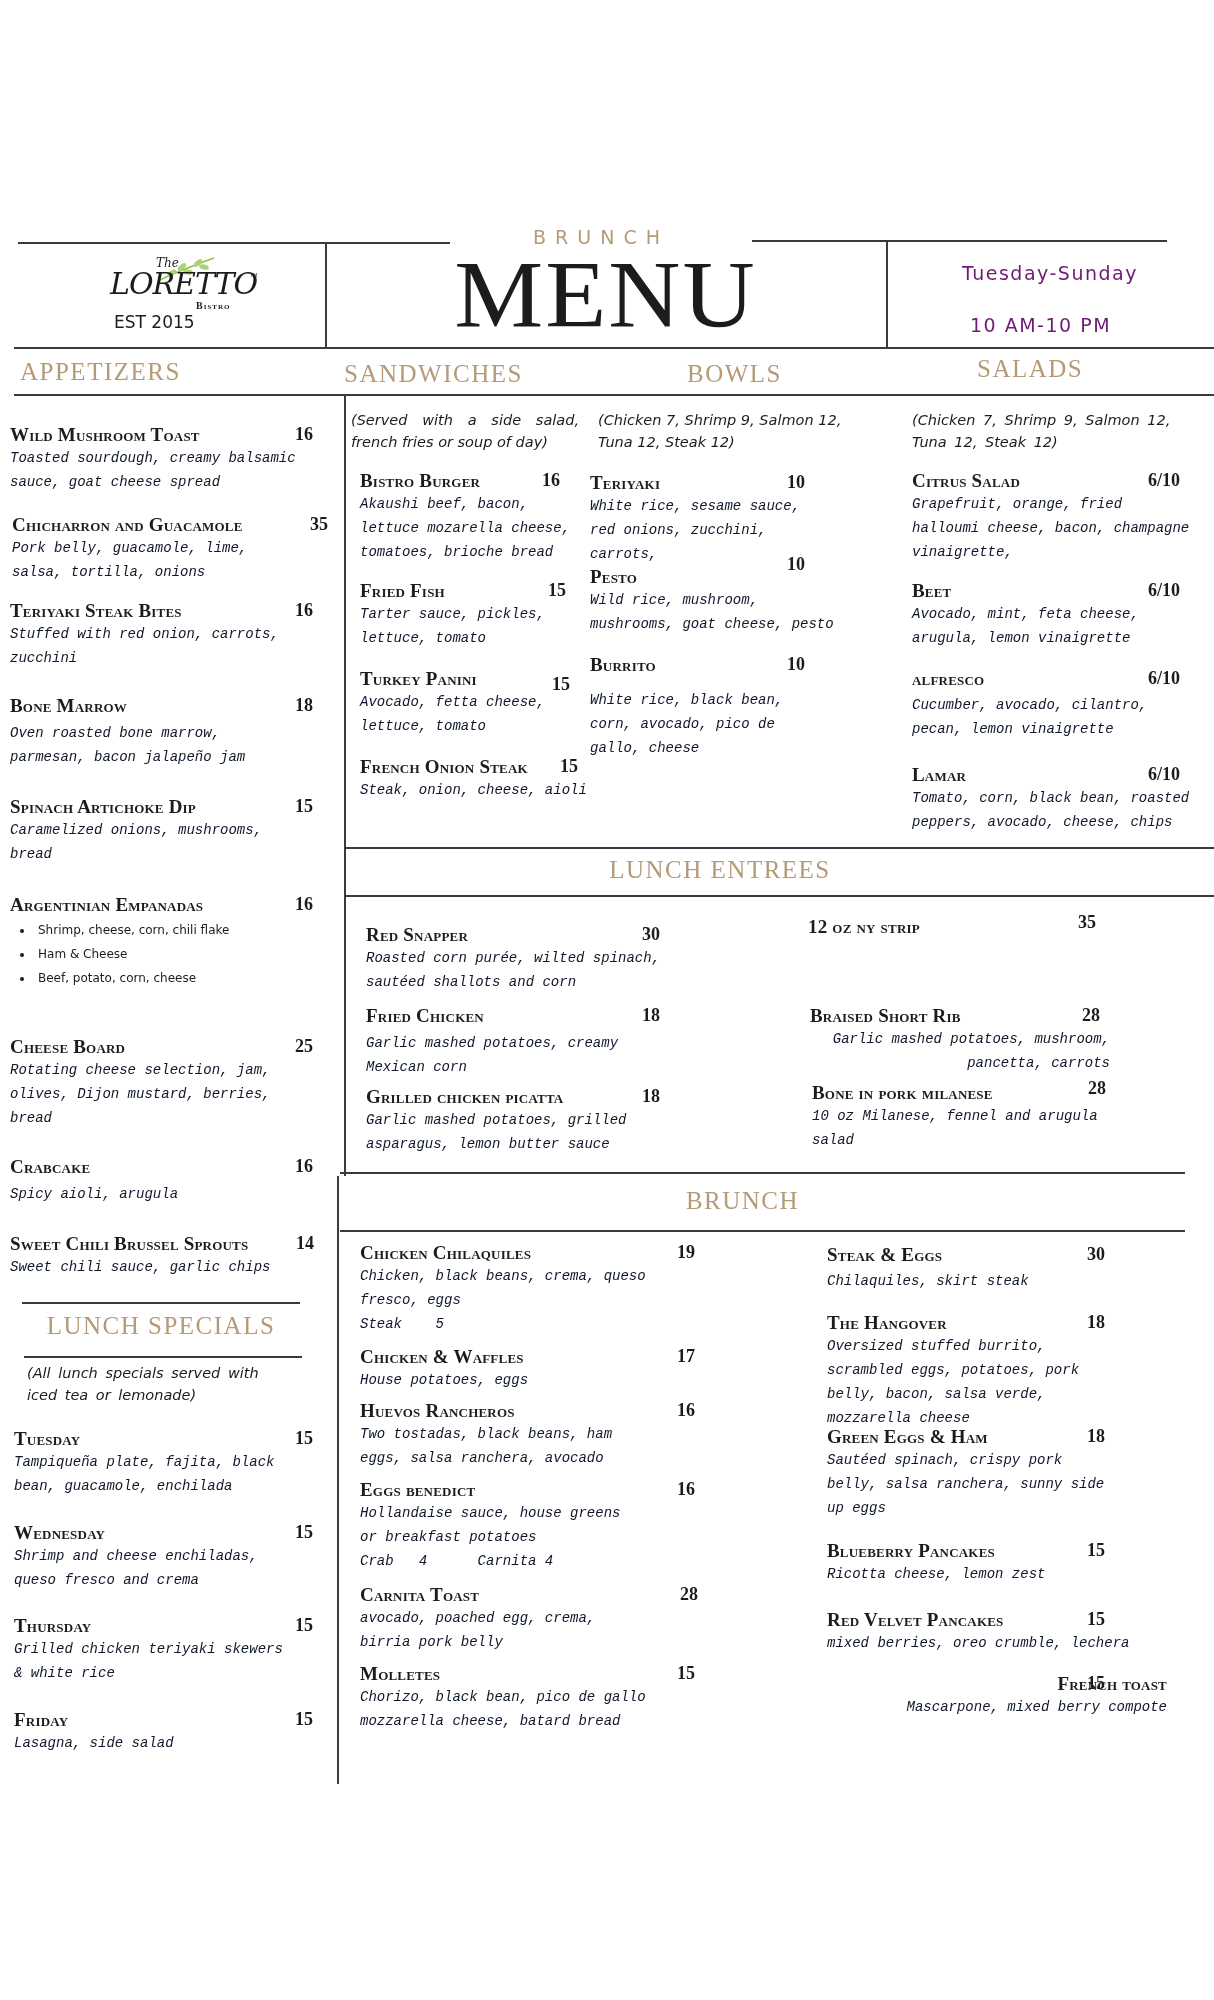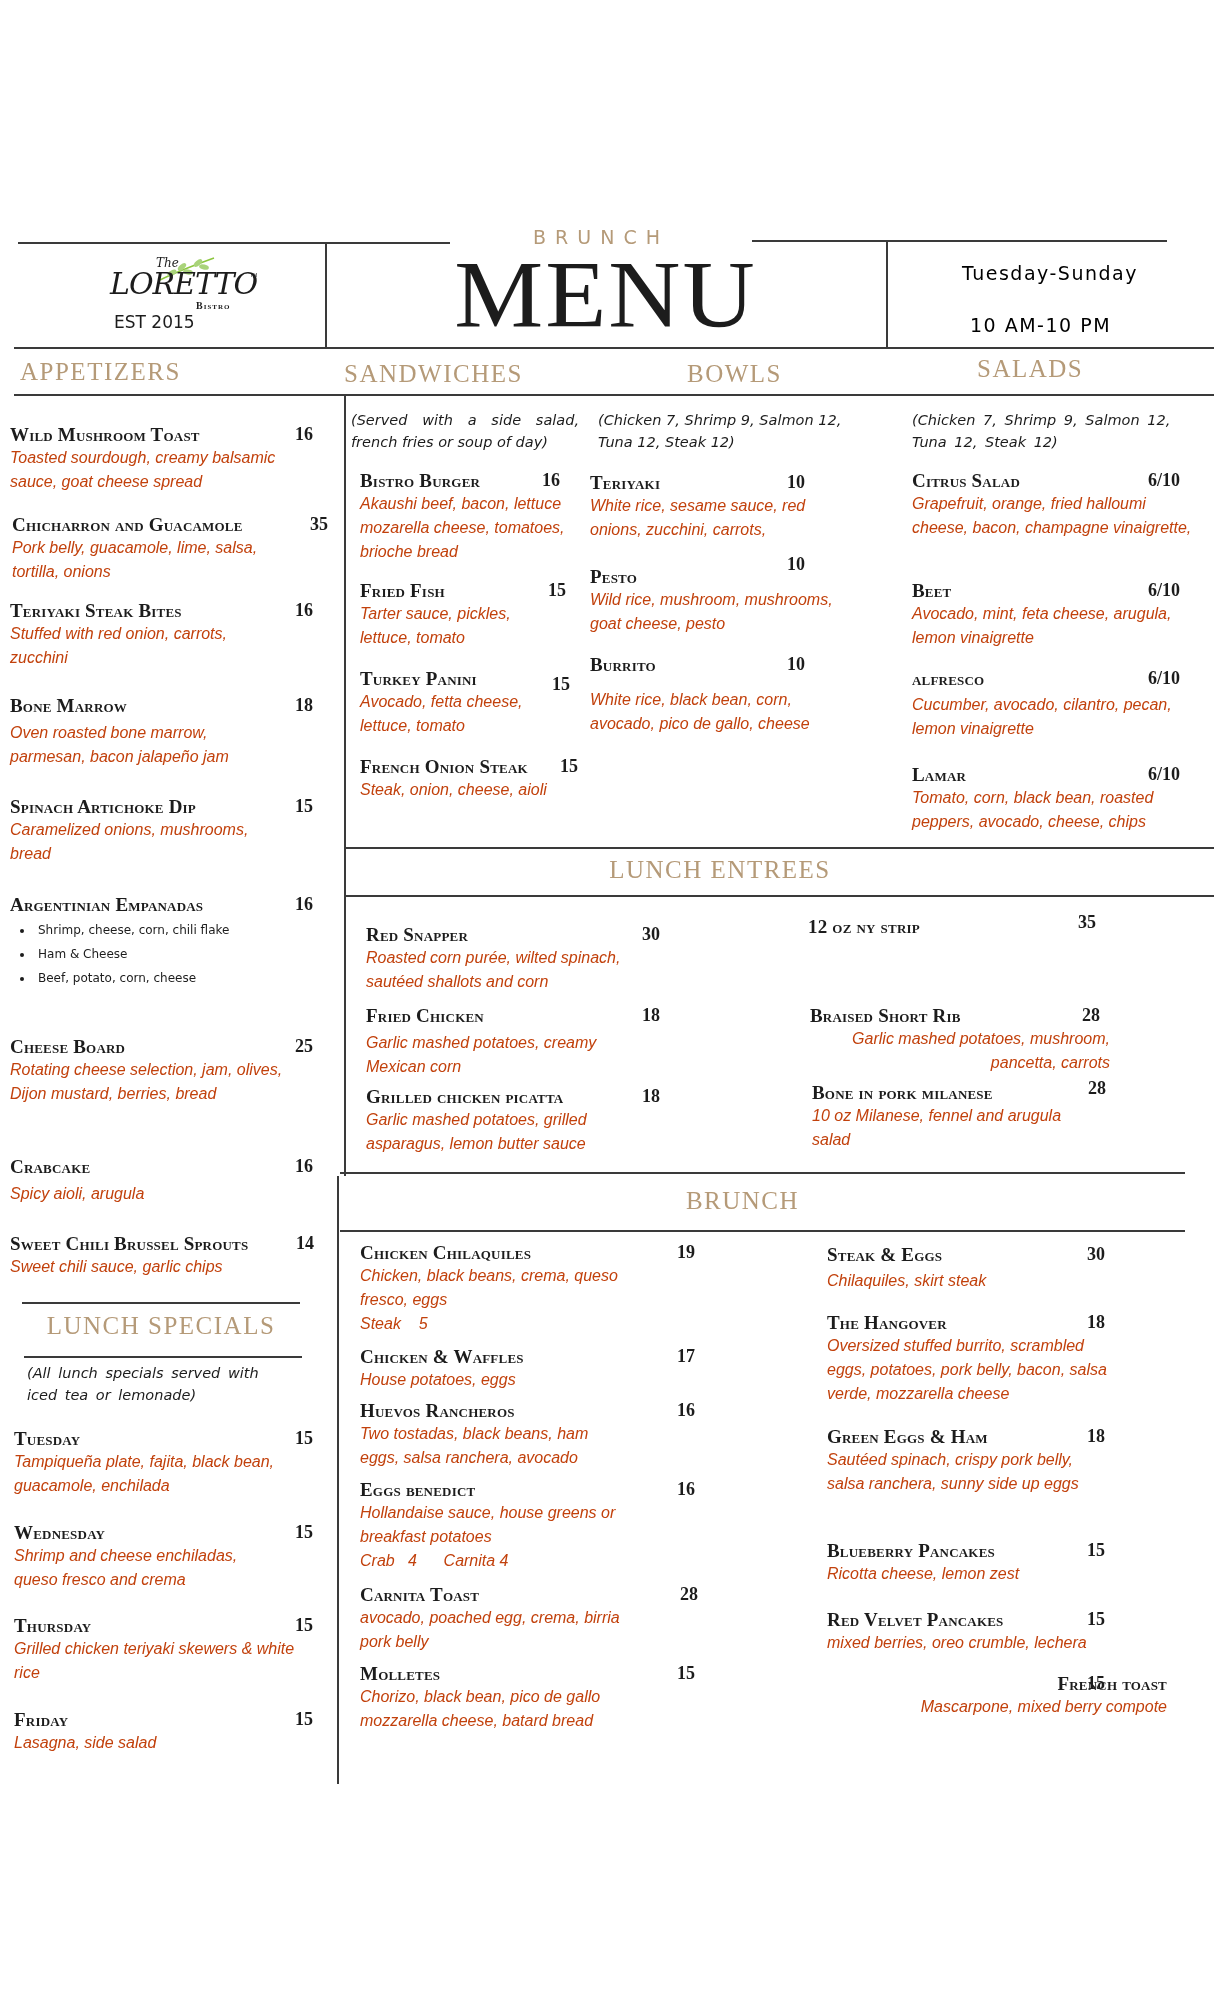--- a/index.html
+++ b/index.html
@@ -5,25 +5,25 @@
   html, body { margin:0; padding:0; background:#ffffff; }
   body { width:1214px; height:2000px; position:relative; overflow:hidden; color:#1c1c1c; }
   .abs { position:absolute; }
   .hline { position:absolute; height:2px; background:#3a3a3a; }
   .vline { position:absolute; width:2px; background:#3a3a3a; }
   .gold { color:#b59a78; }
   .sec-title { position:absolute; font-family:"Liberation Serif", "DejaVu Serif", serif; color:#b59a78; font-size:25px; letter-spacing:1.5px; white-space:nowrap; }
   .item { position:absolute; font-family:"Liberation Serif", "DejaVu Serif", serif; }
   .item-name { font-variant:small-caps; font-weight:bold; font-size:19px; color:#1c1c1c; letter-spacing:0.2px; white-space:nowrap; }
   .item-price { position:absolute; top:0; font-family:"Liberation Serif", "DejaVu Serif", serif; font-weight:bold; font-size:18px; color:#1c1c1c; }
-  .desc { font-family:Liberation Sans, sans-serif; font-style:italic; font-size:16px; line-height:24px; color:#c2410c; }
+  .desc { font-family:Liberation Mono, monospace; font-style:italic; font-size:14px; line-height:24px; color:#0f172a; }
   .note { position:absolute; font-family:"DejaVu Sans", sans-serif; font-style:italic; font-size:14.5px; line-height:22px; color:#1c1c1c; }
   .bullets { margin:2px 0 0 0; padding-left:24px; font-family:"DejaVu Sans", sans-serif; font-size:12px; line-height:24px; }
   .bullets li { padding-left:4px; }
-  .hours { position:absolute; font-family:"DejaVu Sans", sans-serif; font-size:19px; letter-spacing:1.5px; color:#000000; white-space:nowrap; }
+  .hours { position:absolute; font-family:"DejaVu Sans", sans-serif; font-size:19px; letter-spacing:1.5px; color:#701a75; white-space:nowrap; }
 </style>
 </head>
 <body>
 
 <div class="hline" style="left:18px; top:242px; width:432px;"></div>
 <div class="hline" style="left:752px; top:240px; width:415px;"></div>
 <div class="hline" style="left:14px; top:347px; width:1200px;"></div>
 <div class="vline" style="left:325px; top:243px; height:104px;"></div>
 <div class="vline" style="left:886px; top:240px; height:107px;"></div>
 

